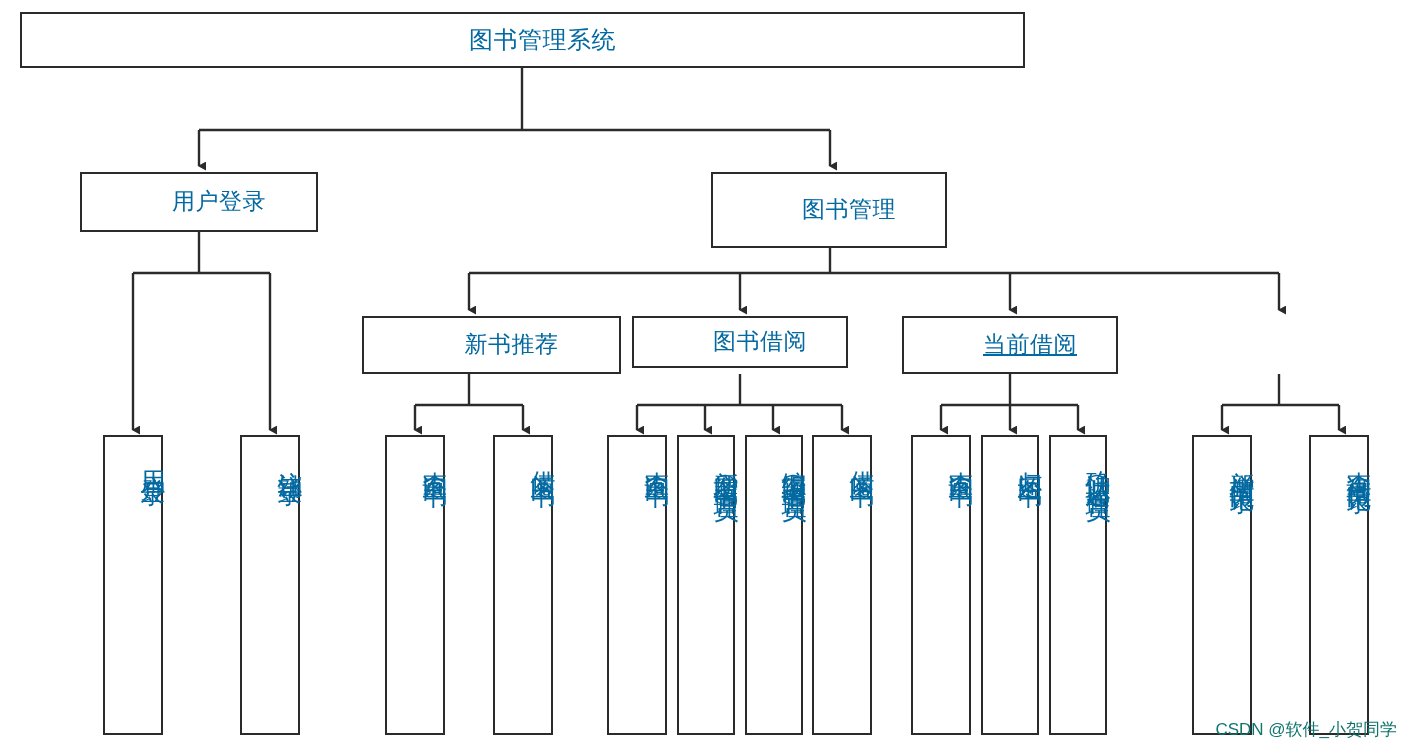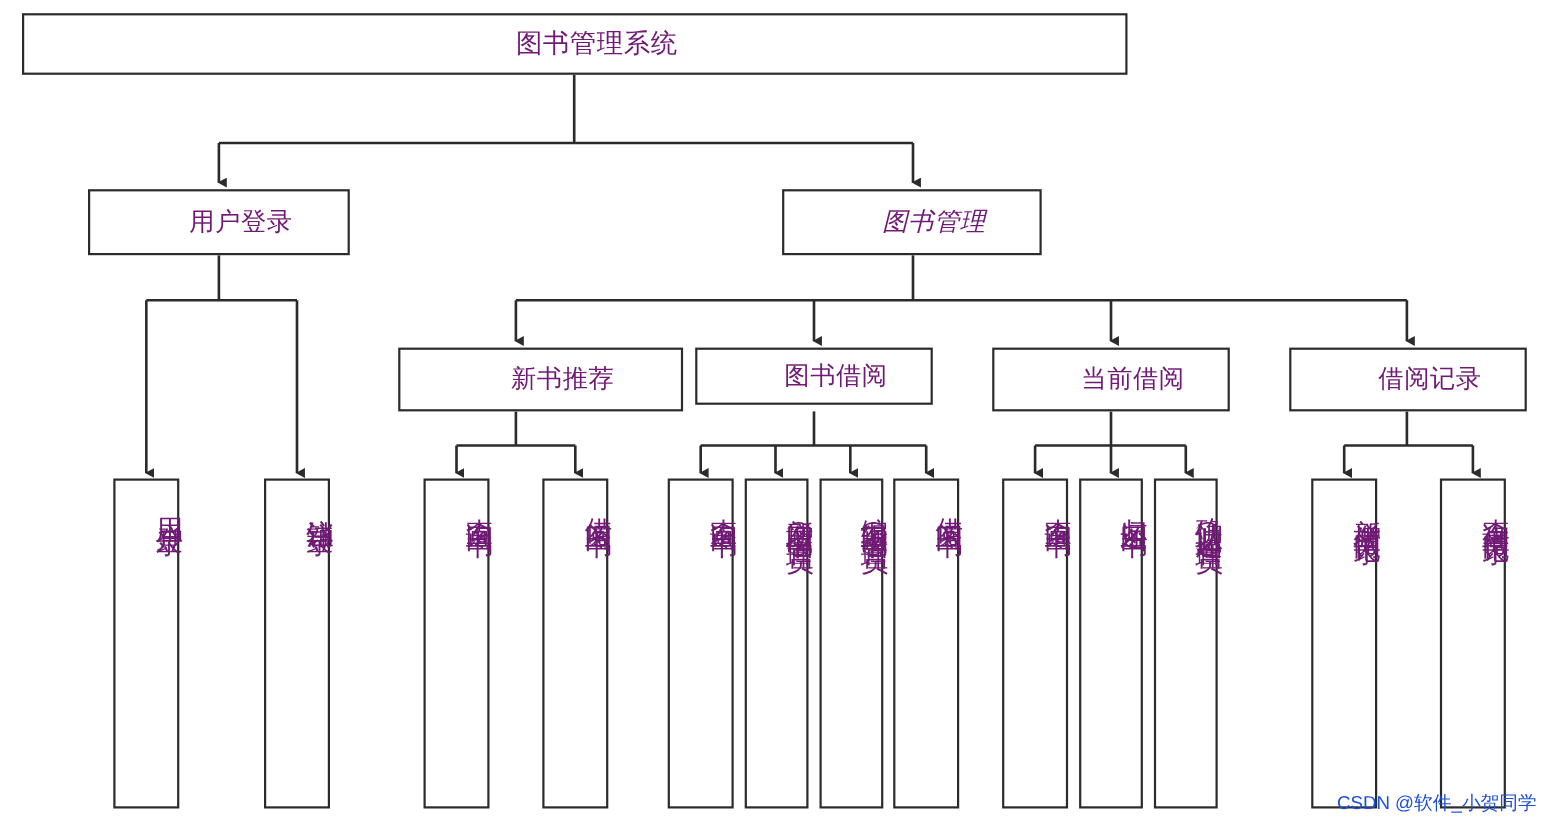--- a/index.html
+++ b/index.html
@@ -26,21 +26,21 @@
     pointer-events: none;
   }
   .node {
     position: absolute;
     box-sizing: border-box;
     background: #ffffff;
     border: 2px solid #2b2b2b;
     display: flex;
     align-items: center;
     justify-content: center;
-    color: #701a75;
+    color: #0369a1;
     z-index: 2;
     padding-left: 40px;
   }
   .node .label {
     display: block;
     text-align: center;
     line-height: 1.18;
     letter-spacing: 0.5px;
   }
   .node.horizontal .label {
@@ -59,21 +59,21 @@
     font-size: 25px;
     line-height: 1.0;
     letter-spacing: 4px;
     white-space: nowrap;
   }
   #watermark {
     position: absolute;
     right: 8px;
     bottom: 6px;
     font-size: 17px;
-    color: #1d4ed8;
+    color: #0f766e;
     z-index: 5;
     white-space: nowrap;
     font-family: "Liberation Sans", "DejaVu Sans", sans-serif;
     text-align: right;
   }
 </style>
 </head>
 <body>
 
 <div id="canvas">
@@ -128,35 +128,32 @@
     </g>
   </svg>
 
   <div class="node root horizontal" style="left:20px; top:12px; width:1005px; height:56px;">
     <span class="label">图书管理系统</span>
   </div>
 
   <div class="node horizontal" style="left:80px; top:172px; width:238px; height:60px;">
     <span class="label">用户登录</span>
   </div>
-  <div class="node horizontal" style="left:711px; top:172px; width:236px; height:60px;font-style:italic;">
+  <div class="node horizontal" style="left:711px; top:172px; width:236px; height:76px;">
     <span class="label">图书管理</span>
   </div>
 
   <div class="node horizontal" style="left:362px; top:316px; width:259px; height:58px;">
     <span class="label">新书推荐</span>
   </div>
   <div class="node horizontal" style="left:632px; top:316px; width:216px; height:52px;">
     <span class="label">图书借阅</span>
   </div>
-  <div class="node horizontal" style="left:902px; top:316px; width:216px; height:58px;">
+  <div class="node horizontal" style="left:902px; top:316px; width:216px; height:58px;text-decoration:underline;">
     <span class="label">当前借阅</span>
-  </div>
-  <div class="node horizontal" style="left:1172px; top:316px; width:216px; height:58px;">
-    <span class="label">借阅记录</span>
   </div>
 
   <div class="node vertical" style="left:103px; top:435px; width:60px; height:300px;">
     <span class="label">用户登录</span>
   </div>
   <div class="node vertical" style="left:240px; top:435px; width:60px; height:300px;">
     <span class="label">注销登录</span>
   </div>
 
   <div class="node vertical" style="left:385px; top:435px; width:60px; height:300px;">

